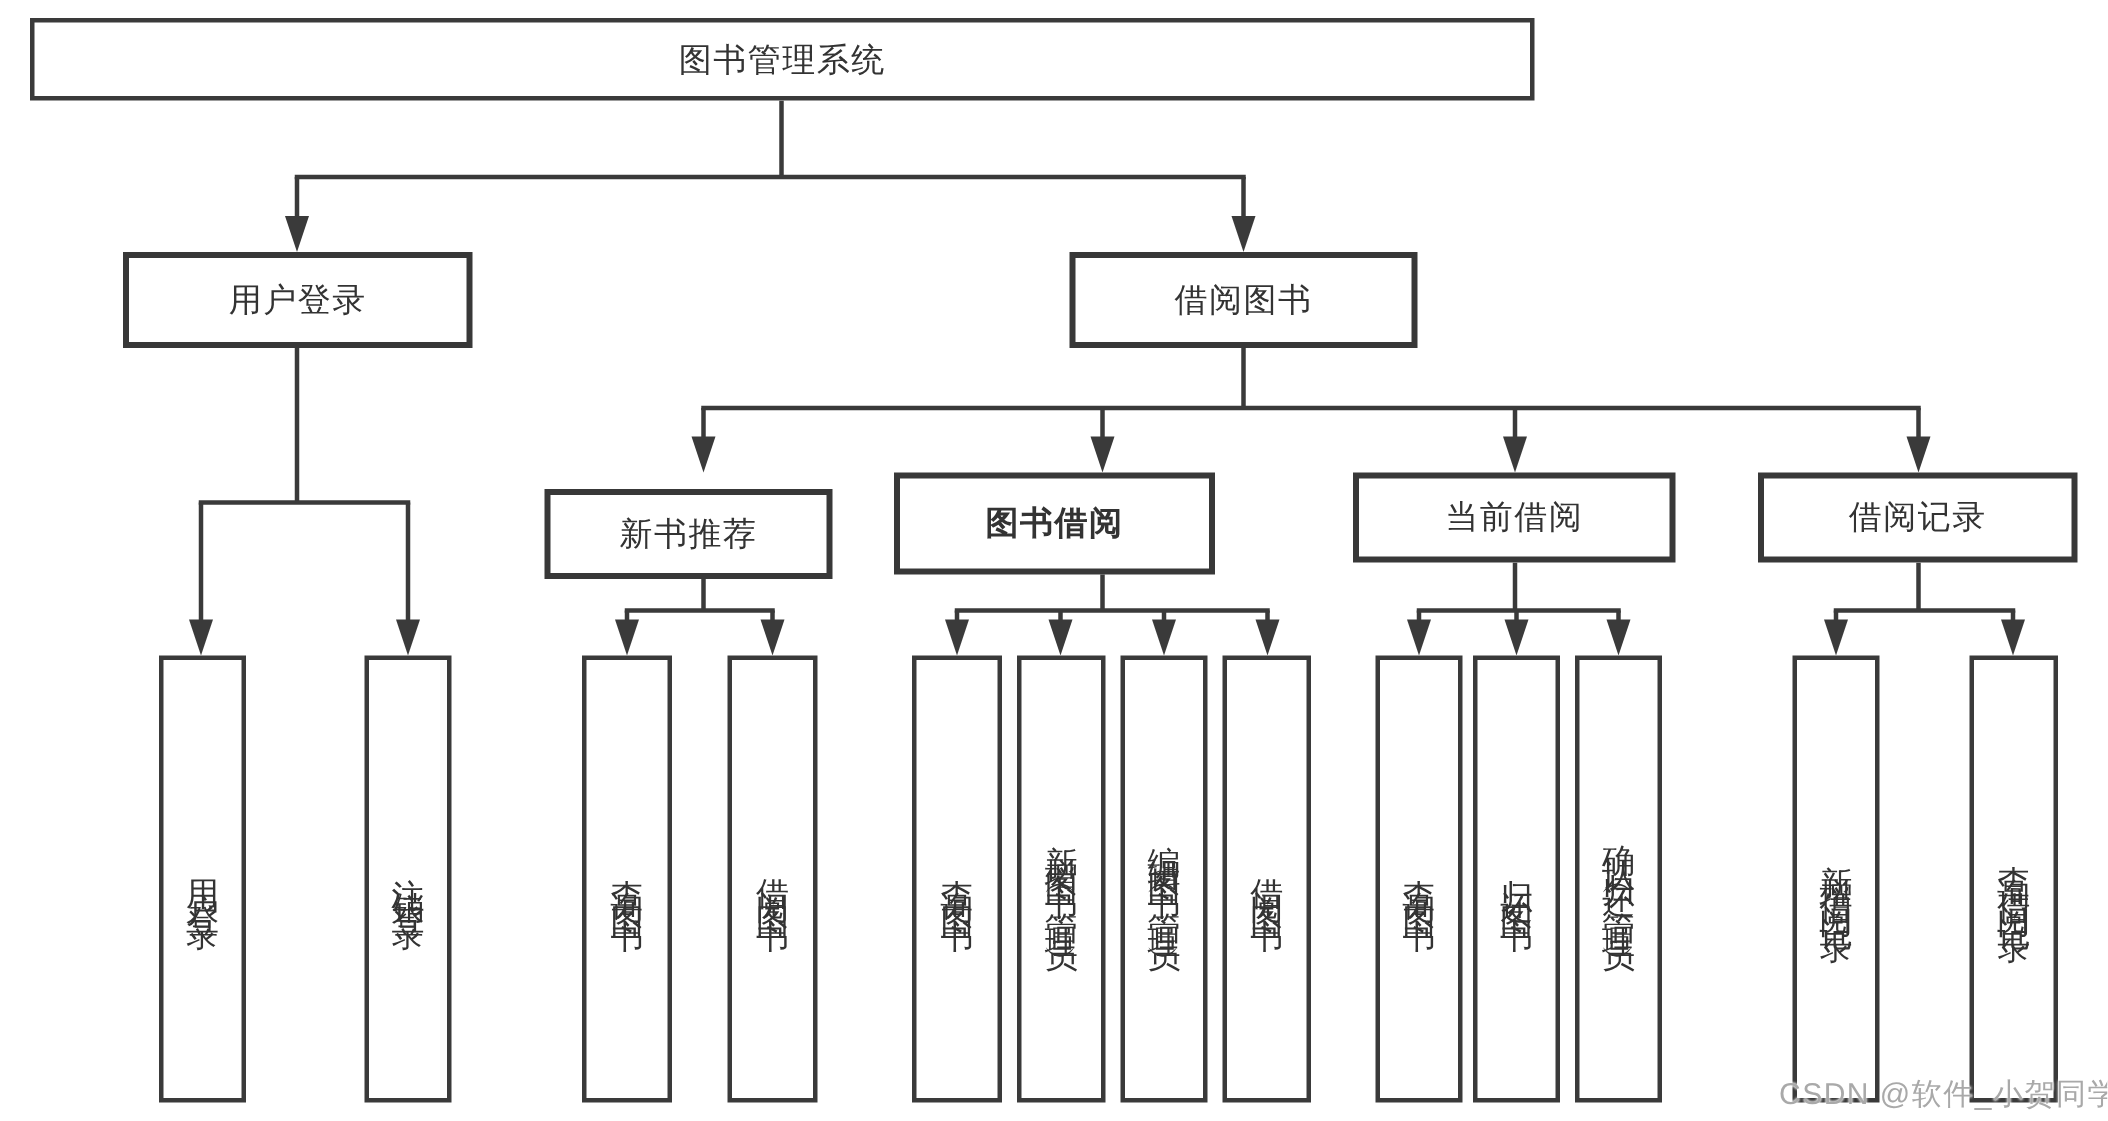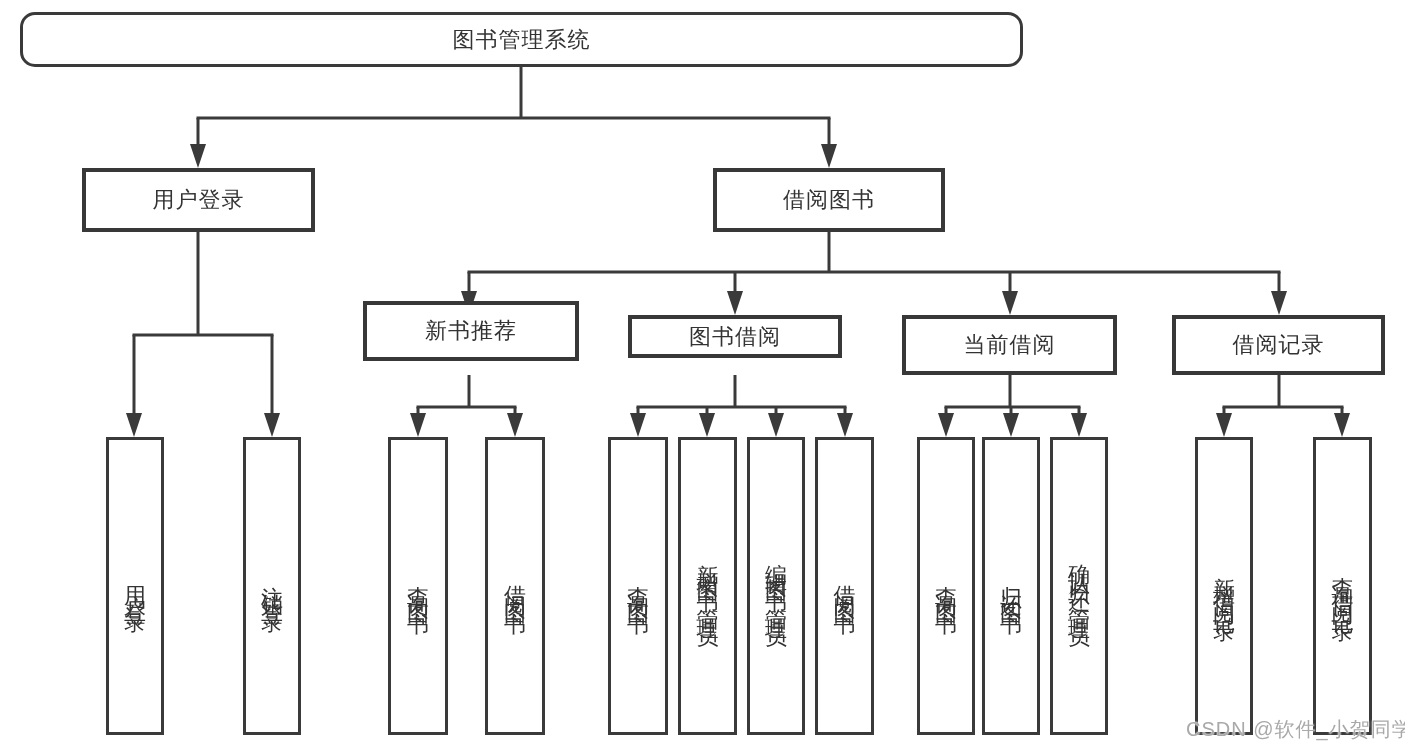--- a/index.html
+++ b/index.html
@@ -120,35 +120,35 @@
     <polygon points="1071,413 1087,413 1079,437"></polygon>
 
     <line x1="1279" y1="375" x2="1279" y2="407"></line>
     <line x1="1222.5" y1="407" x2="1343.5" y2="407"></line>
     <line x1="1224" y1="407" x2="1224" y2="415"></line>
     <polygon points="1216,413 1232,413 1224,437"></polygon>
     <line x1="1342" y1="407" x2="1342" y2="415"></line>
     <polygon points="1334,413 1350,413 1342,437"></polygon>
   </svg>
 
-  <div class="node node-root" style="left:20px; top:12px; width:1003px; height:55px;border-radius:15px;">
+  <div class="node node-root" style="left:20px; top:12px; width:1003px; height:55px;">
     <span>图书管理系统</span>
   </div>
 
   <div class="node node-branch" style="left:82px; top:168px; width:233px; height:64px;">
     <span>用户登录</span>
   </div>
   <div class="node node-branch" style="left:713px; top:168px; width:232px; height:64px;">
     <span>借阅图书</span>
   </div>
 
-  <div class="node node-branch" style="left:363px; top:301px; width:216px; height:60px;">
+  <div class="node node-branch" style="left:363px; top:326px; width:192px; height:60px;">
     <span>新书推荐</span>
   </div>
-  <div class="node node-branch" style="left:628px; top:315px; width:214px; height:43px;">
+  <div class="node node-branch" style="left:596px; top:315px; width:214px; height:68px;font-weight:bold;">
     <span>图书借阅</span>
   </div>
   <div class="node node-branch" style="left:902px; top:315px; width:215px; height:60px;">
     <span>当前借阅</span>
   </div>
   <div class="node node-branch" style="left:1172px; top:315px; width:213px; height:60px;">
     <span>借阅记录</span>
   </div>
 
   <div class="node node-leaf" style="left:106px; top:437px; width:58px; height:298px;">

